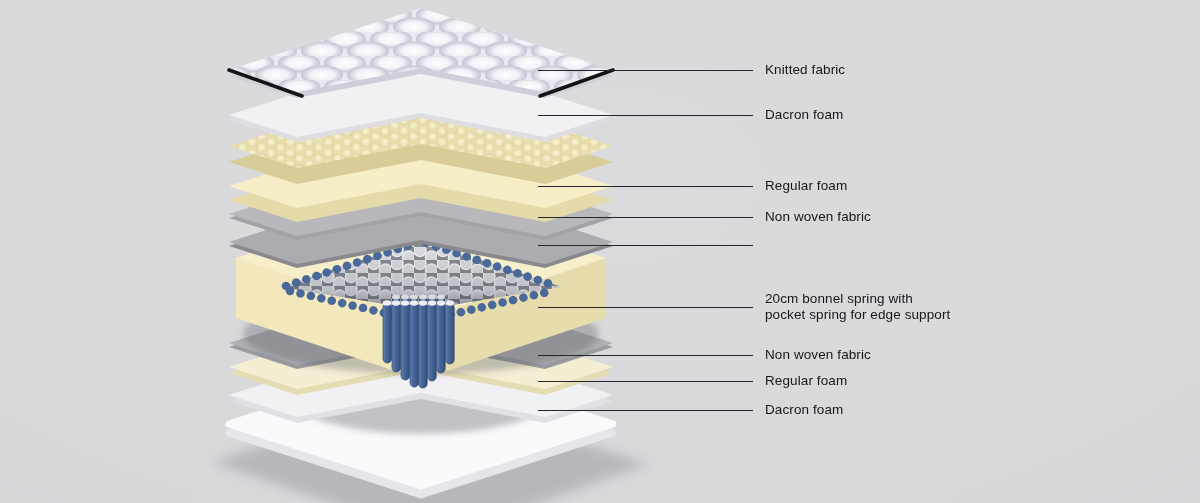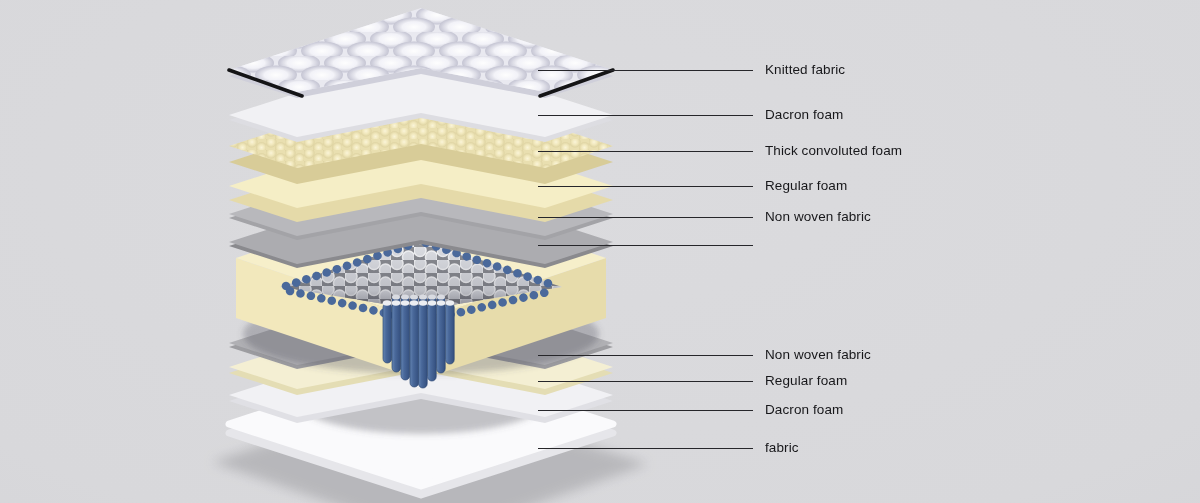--- a/index.html
+++ b/index.html
@@ -199,46 +199,43 @@
 
   <div class="labels">
     <div class="lab" style="top:61px">
       <span class="ln"></span>
       <span class="tx">Knitted fabric</span>
     </div>
     <div class="lab" style="top:106px">
       <span class="ln"></span>
       <span class="tx">Dacron foam</span>
     </div>
-    <div class="lab" style="top:142px">
-      <span class="ln"></span>
-      <span class="tx">Thick convoluted foam</span>
-    </div>
     <div class="lab" style="top:177px">
       <span class="ln"></span>
       <span class="tx">Regular foam</span>
     </div>
     <div class="lab" style="top:208px">
       <span class="ln"></span>
       <span class="tx">Non woven fabric</span>
     </div>
     <div class="lab" style="top:236px">
       <span class="ln"></span>
     </div>
+    <div class="lab two" style="top:290px">
+      <span class="ln"></span>
+      <span class="tx">20cm bonnel spring with
+pocket spring for edge support</span>
+    </div>
     <div class="lab" style="top:346px">
       <span class="ln"></span>
       <span class="tx">Non woven fabric</span>
     </div>
     <div class="lab" style="top:372px">
       <span class="ln"></span>
       <span class="tx">Regular foam</span>
     </div>
     <div class="lab" style="top:401px">
       <span class="ln"></span>
       <span class="tx">Dacron foam</span>
     </div>
-    <div class="lab" style="top:439px">
-      <span class="ln"></span>
-      <span class="tx">fabric</span>
-    </div>
   </div>
 
 </div>
 
 </body></html>

